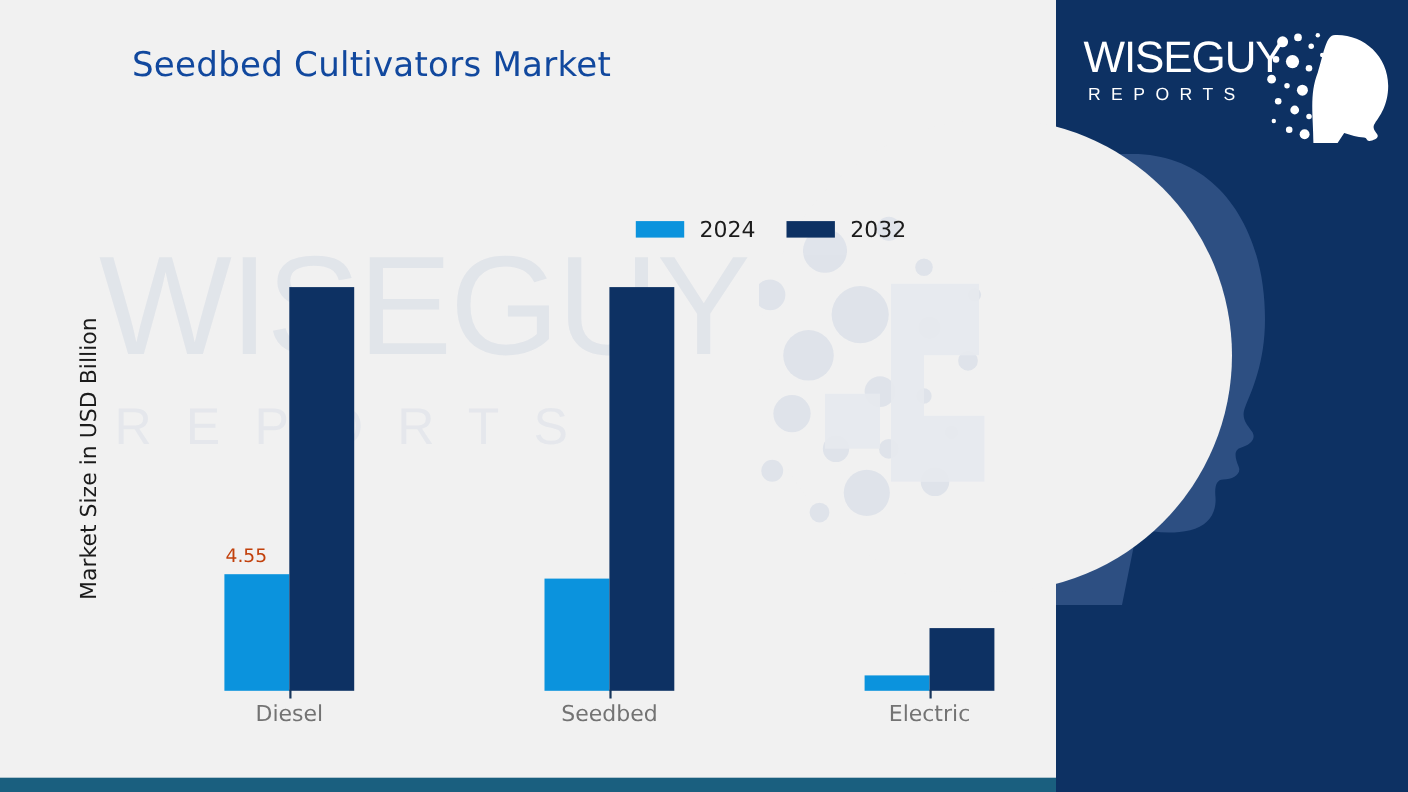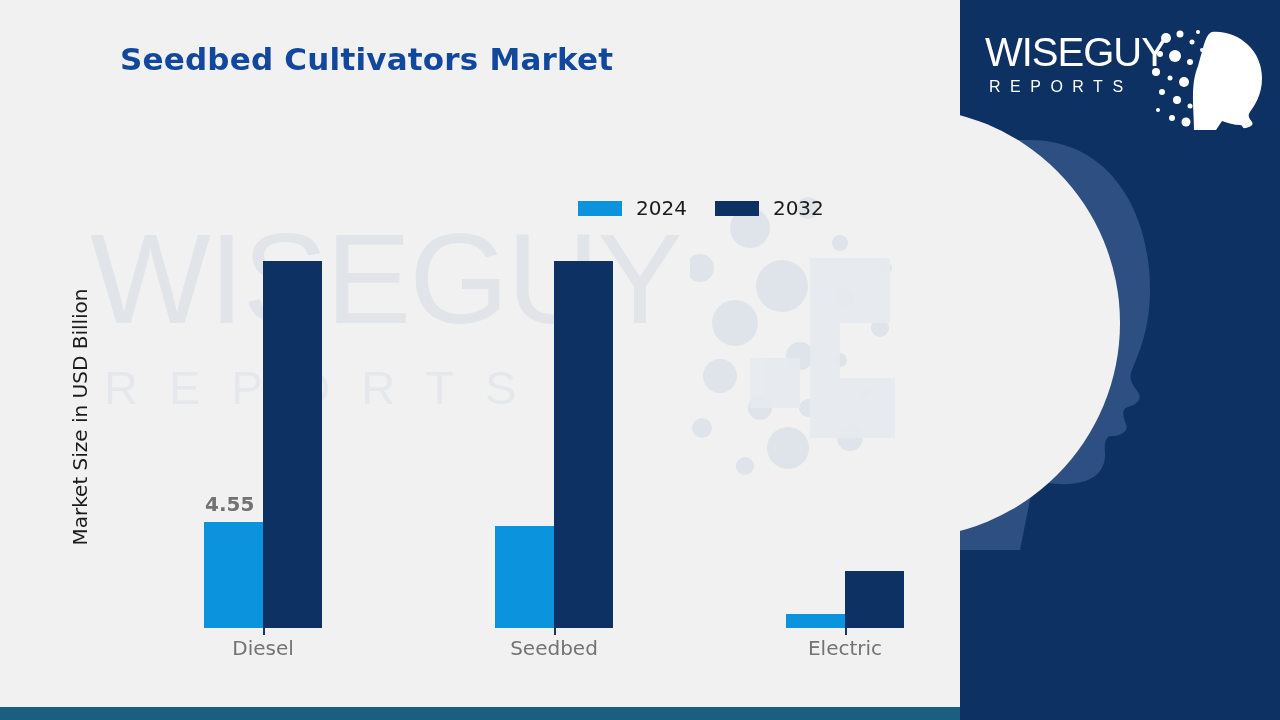--- a/index.html
+++ b/index.html
@@ -108,21 +108,21 @@
     height: 105px;
   }
 
   
   .chart-title {
     position: absolute;
     left: 120px;
     top: 41px;
     font-family: "DejaVu Sans", sans-serif;
     font-size: 31px;
-    font-weight: 700;
+    font-weight: 400;
     color: #11489e;
     letter-spacing: 0.2px;
     white-space: nowrap;
     z-index: 5;
   }
 
   
   .watermark {
     position: absolute;
     left: 0;
@@ -218,23 +218,23 @@
     width: 960px;
     height: 720px;
   }
   .bar {
     position: absolute;
     bottom: 92px;
   }
   .bar-value {
     position: absolute;
     font-family: "DejaVu Sans", sans-serif;
-    font-size: 20px;
-    font-weight: bold;
-    color: #737373;
+    font-size: 17px;
+    font-weight: normal;
+    color: #c2410c;
     white-space: nowrap;
   }
   .tick-mark {
     position: absolute;
     bottom: 85px;
     width: 2px;
     height: 8px;
     background: #17375e;
   }
   .cat-label {

